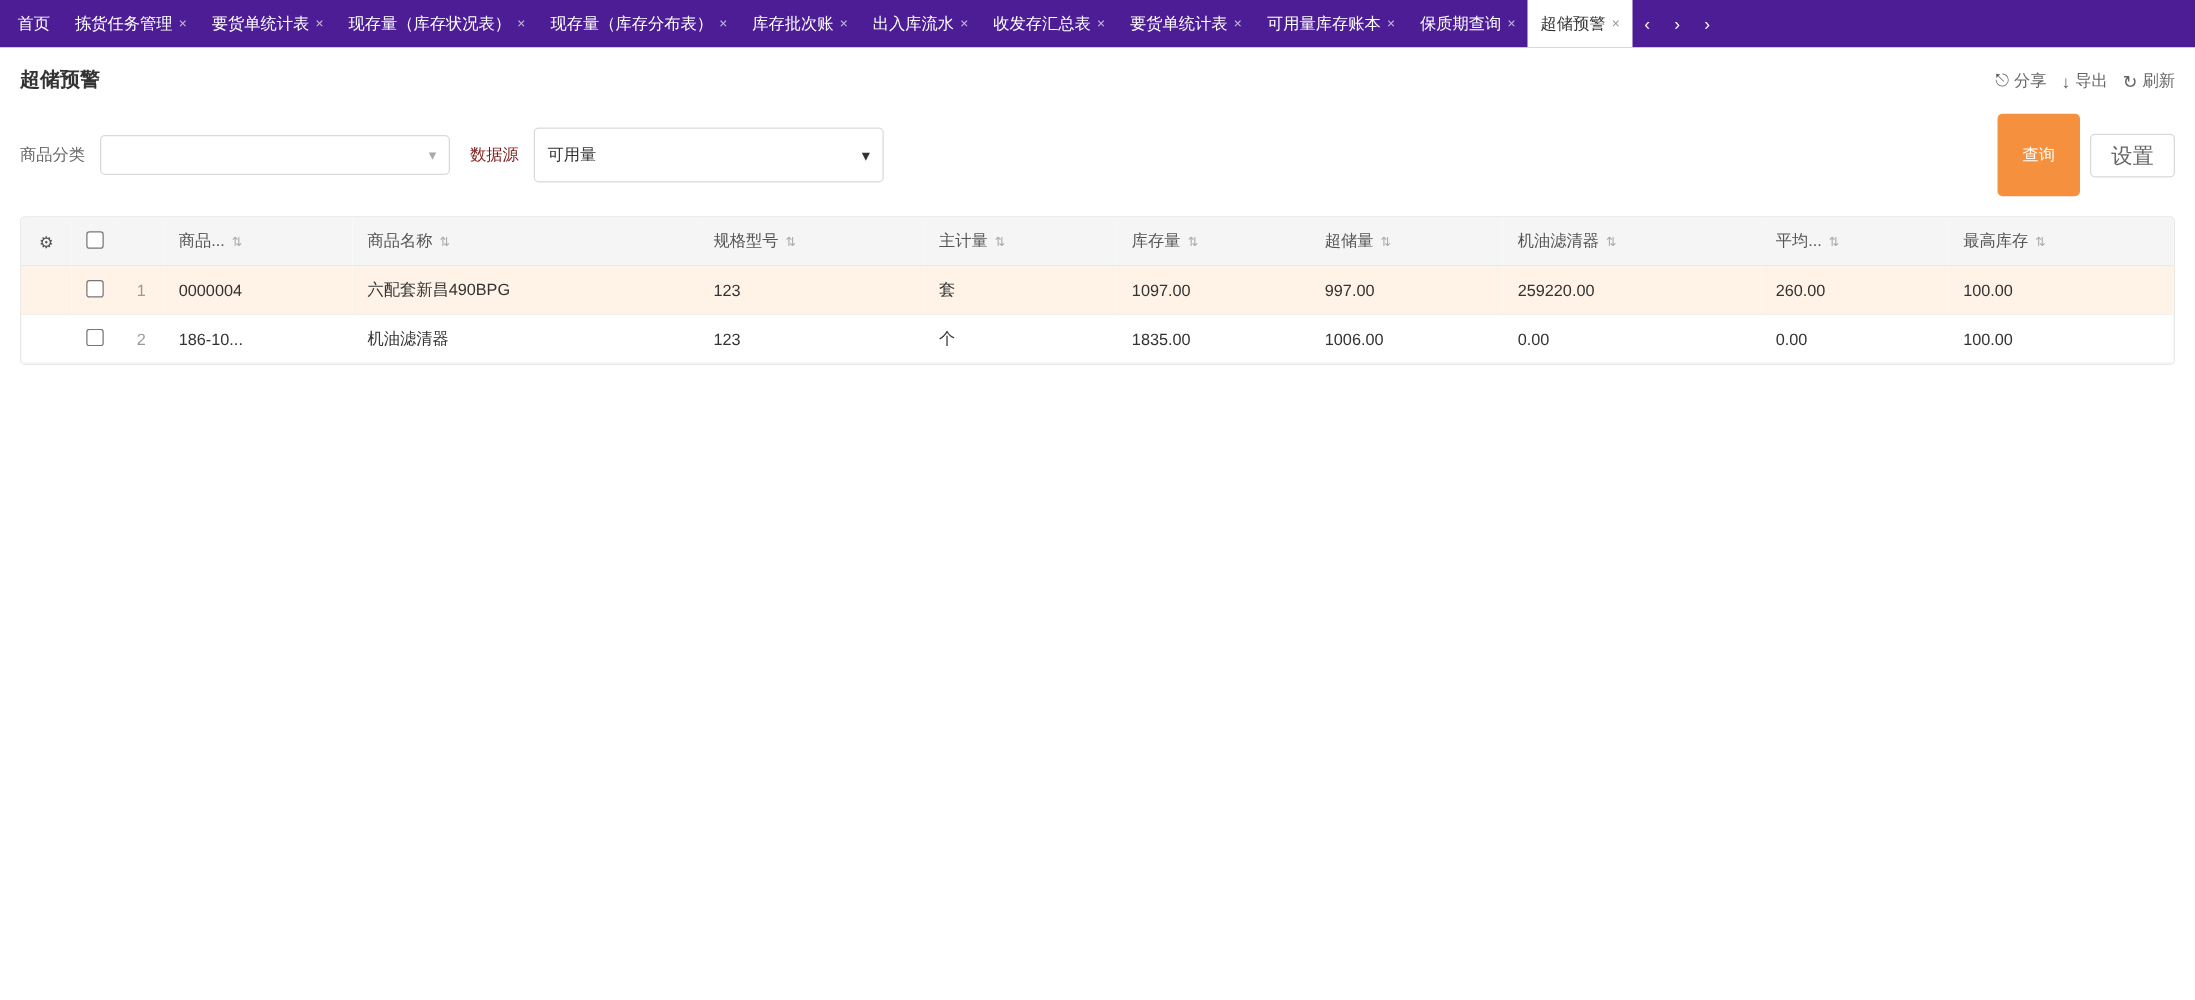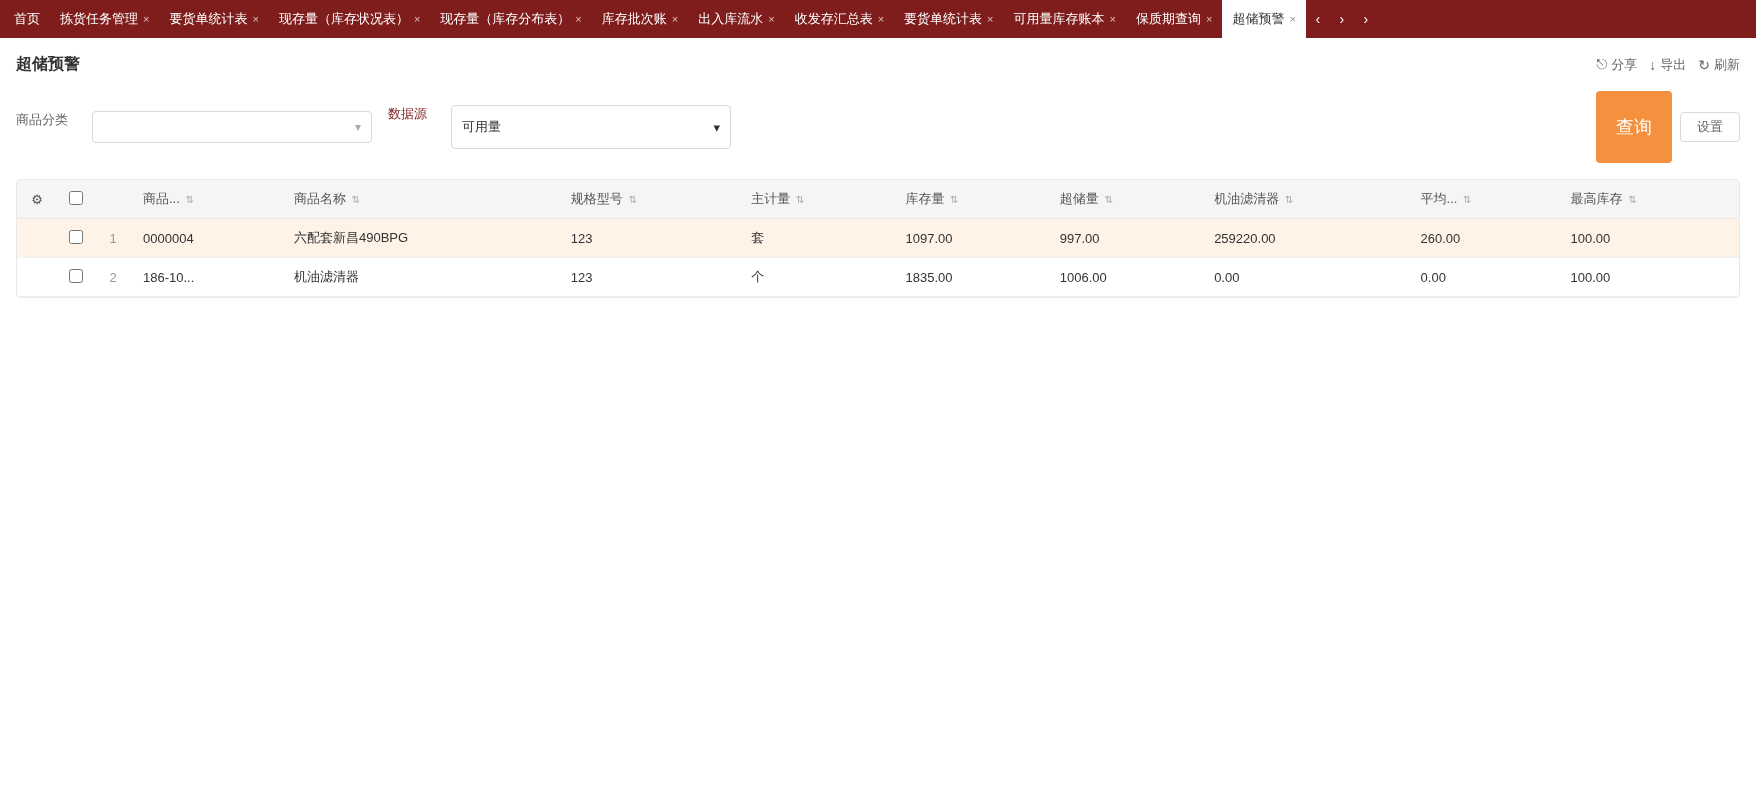--- a/index.html
+++ b/index.html
@@ -2,21 +2,21 @@
 <html><head>
   <meta charset="utf-8">
   <style>
     * { box-sizing: border-box; margin: 0; padding: 0; }
     body { font-family: "Microsoft YaHei", Arial, sans-serif; font-size: 13px; background: #f5f5f5; color: #333; }
 
     
     .top-nav {
       display: flex;
       align-items: center;
-      background: #7f1d1d;
+      background: #4c1d95;
       height: 38px;
       padding: 0 4px;
       overflow: hidden;
     }
     .top-nav .nav-item {
       display: flex;
       align-items: center;
       padding: 0 10px;
       height: 38px;
       color: #fff;
@@ -114,32 +114,32 @@
     }
     .filter-select-inline .select-text { color: #333; font-size: 13px; }
 
     .btn-query {
       background: #f5913e;
       color: #fff;
       border: none;
       border-radius: 4px;
       padding: 24px 20px;
       cursor: pointer;
-      font-size: 18px;
+      font-size: 13px;
       margin-left: auto;
     }
 
     .btn-setting {
       background: #fff;
       color: #666;
       border: 1px solid #d9d9d9;
       border-radius: 4px;
       padding: 5px 16px;
       cursor: pointer;
-      font-size: 13px;
+      font-size: 17px;
       margin-left: 8px;
     }
 
     
     .table-container {
       border: 1px solid #e8e8e8;
       border-radius: 4px;
       overflow: auto;
     }
     table {
@@ -197,22 +197,22 @@
 
     
     .filter-row {
       display: flex;
       align-items: center;
       gap: 16px;
       margin-bottom: 16px;
     }
     .filter-group {
       display: flex;
-      align-items: flex-start;
-      gap: 24px;
+      align-items: center;
+      gap: 12px;
     }
     .datasource-label {
       color: #7f1d1d;
       font-size: 13px;
       white-space: nowrap;
     }
 
     .action-buttons {
       display: flex;
       align-items: center;

